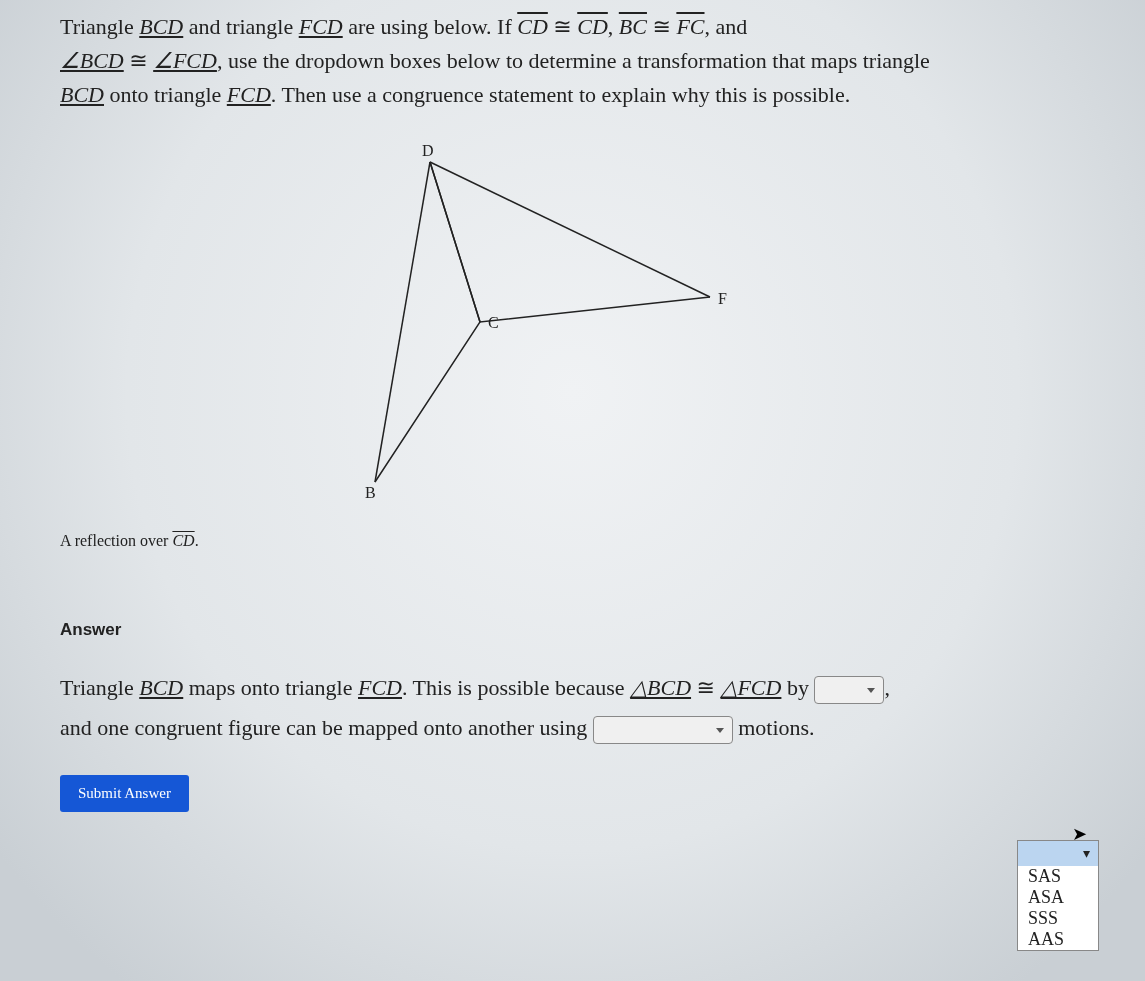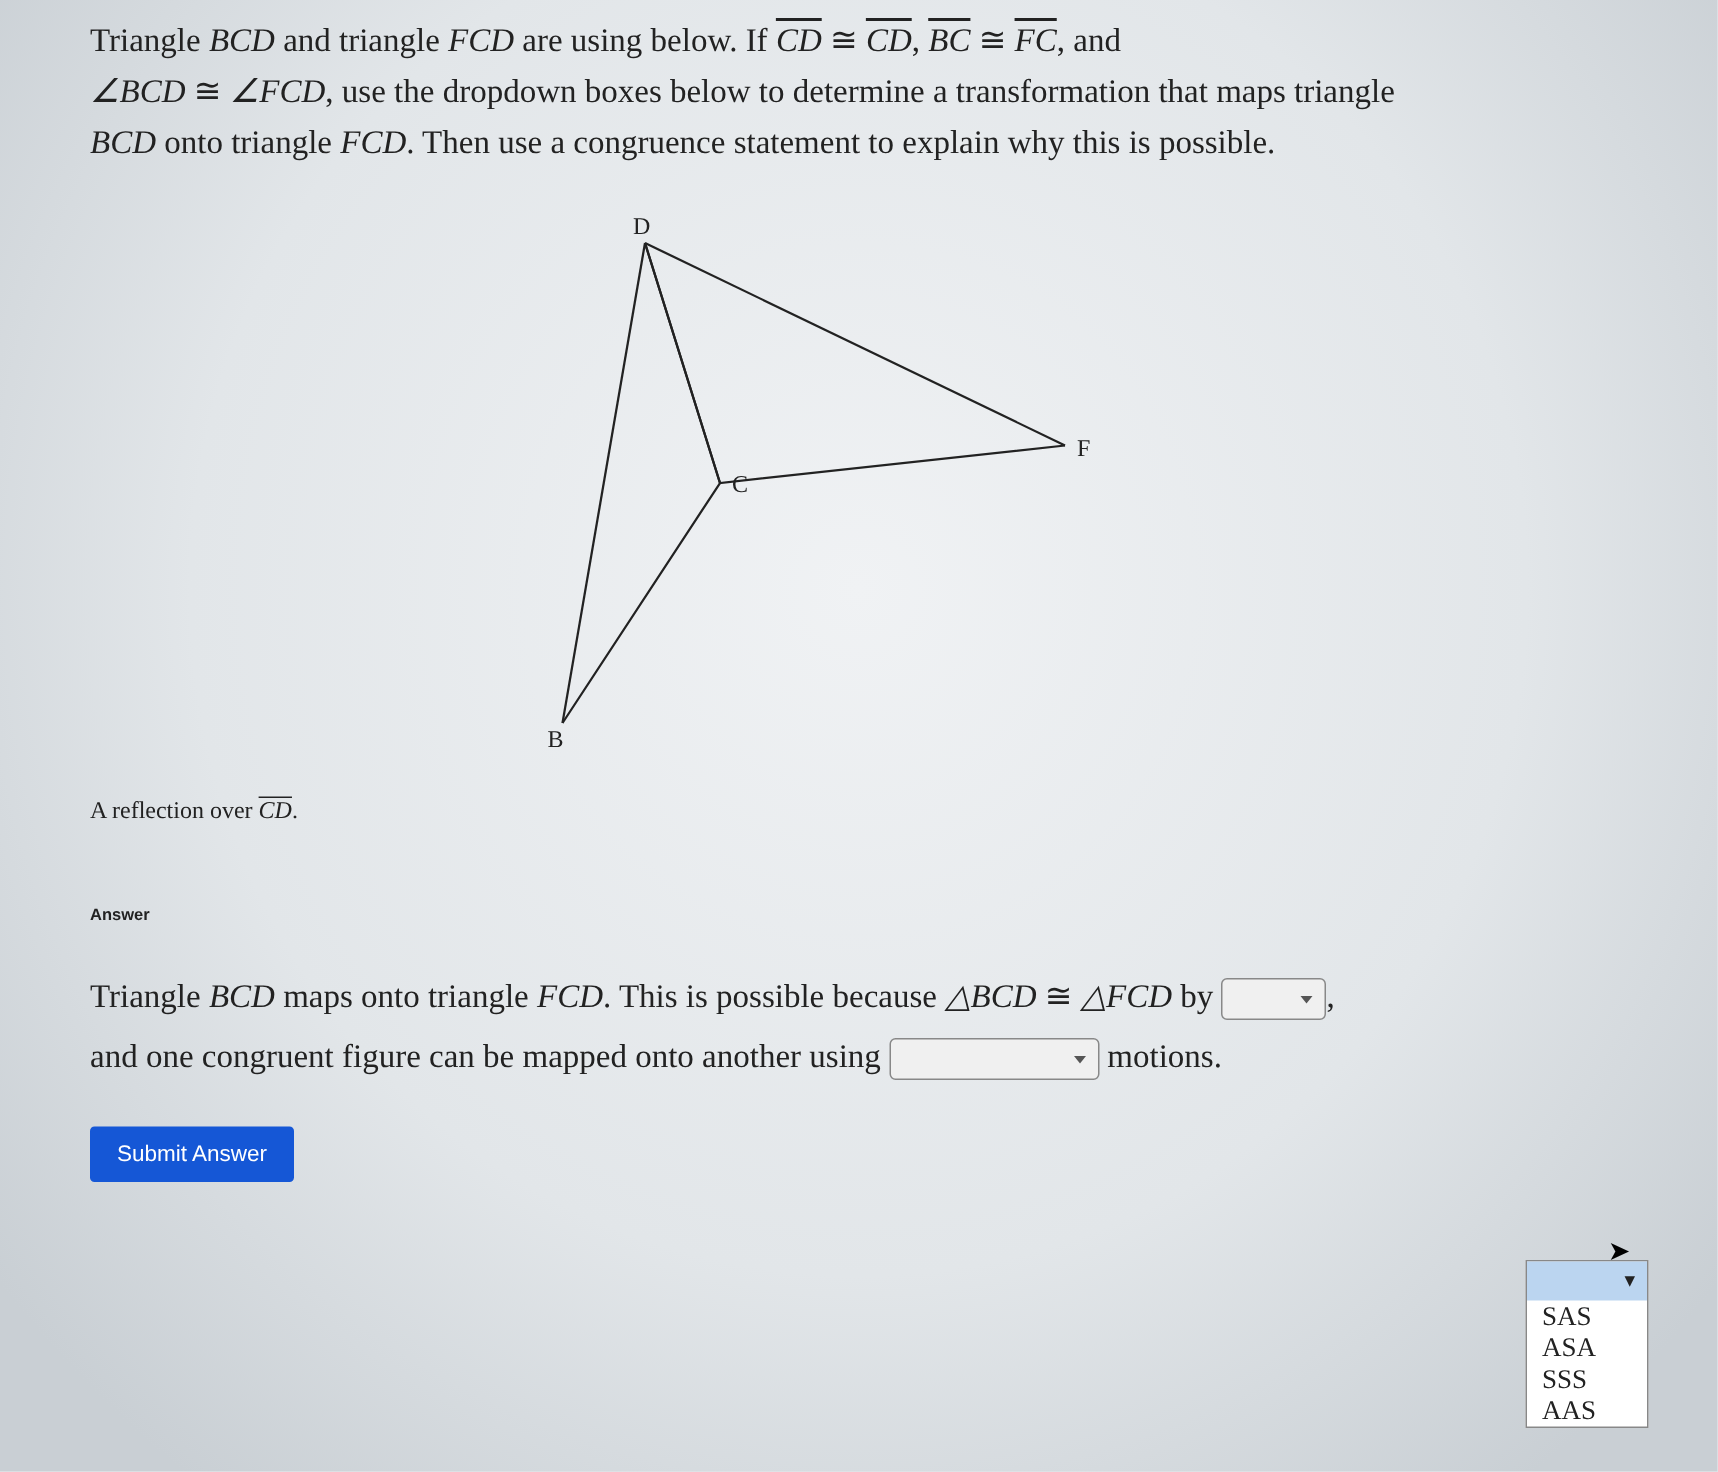--- a/index.html
+++ b/index.html
@@ -17,41 +17,41 @@
     box-sizing: border-box;
     width: 100%;
     height: 100%;
     background: radial-gradient(ellipse at 50% 40%, #F0F2F4 0%, #E2E6E9 55%, #C9CFD4 90%);
     position: relative;
   }
   .problem-text {
     font-size: 22px;
     line-height: 1.55;
   }
-  .italic { font-style: italic; }
+  .italic { font-style: italic; text-decoration: underline; }
   .overline { text-decoration: overline; font-style: italic; }
   .cong { font-family: 'Cambria Math', 'Times New Roman', serif; }
   .diagram-wrap {
     width: 500px;
     height: 360px;
     margin-left: 230px;
     margin-top: 30px;
     position: relative;
   }
   .diagram-wrap svg { width: 100%; height: 100%; }
   .vlabel { font: 16px Georgia, serif; fill: #222; }
   .reflection-text {
     font-size: 16px;
     margin-top: 30px;
   }
   .answer-heading {
     font-family: Arial, Helvetica, sans-serif;
     font-weight: bold;
-    font-size: 11px;
-    margin-top: 54px;
+    font-size: 17px;
+    margin-top: 70px;
     color: #222;
   }
   .answer-body {
     font-size: 22px;
     line-height: 1.8;
     margin-top: 28px;
   }
   .inline-select {
     display: inline-block;
     border: 1px solid #888;
@@ -97,21 +97,21 @@
     font-size: 14px;
   }
   .dropdown-open .opt {
     padding: 0 10px;
     cursor: pointer;
   }
   .submit-btn {
     display: inline-block;
     background: #1557D6;
     color: #fff;
-    font-family: Liberation Sans, sans-serif;
+    font-family: Liberation Serif, serif;
     font-size: 15px;
     padding: 10px 18px;
     border-radius: 3px;
     margin-top: 28px;
     cursor: pointer;
   }
   .cursor-arrow {
     position: absolute;
     right: 58px;
     top: 823px;

